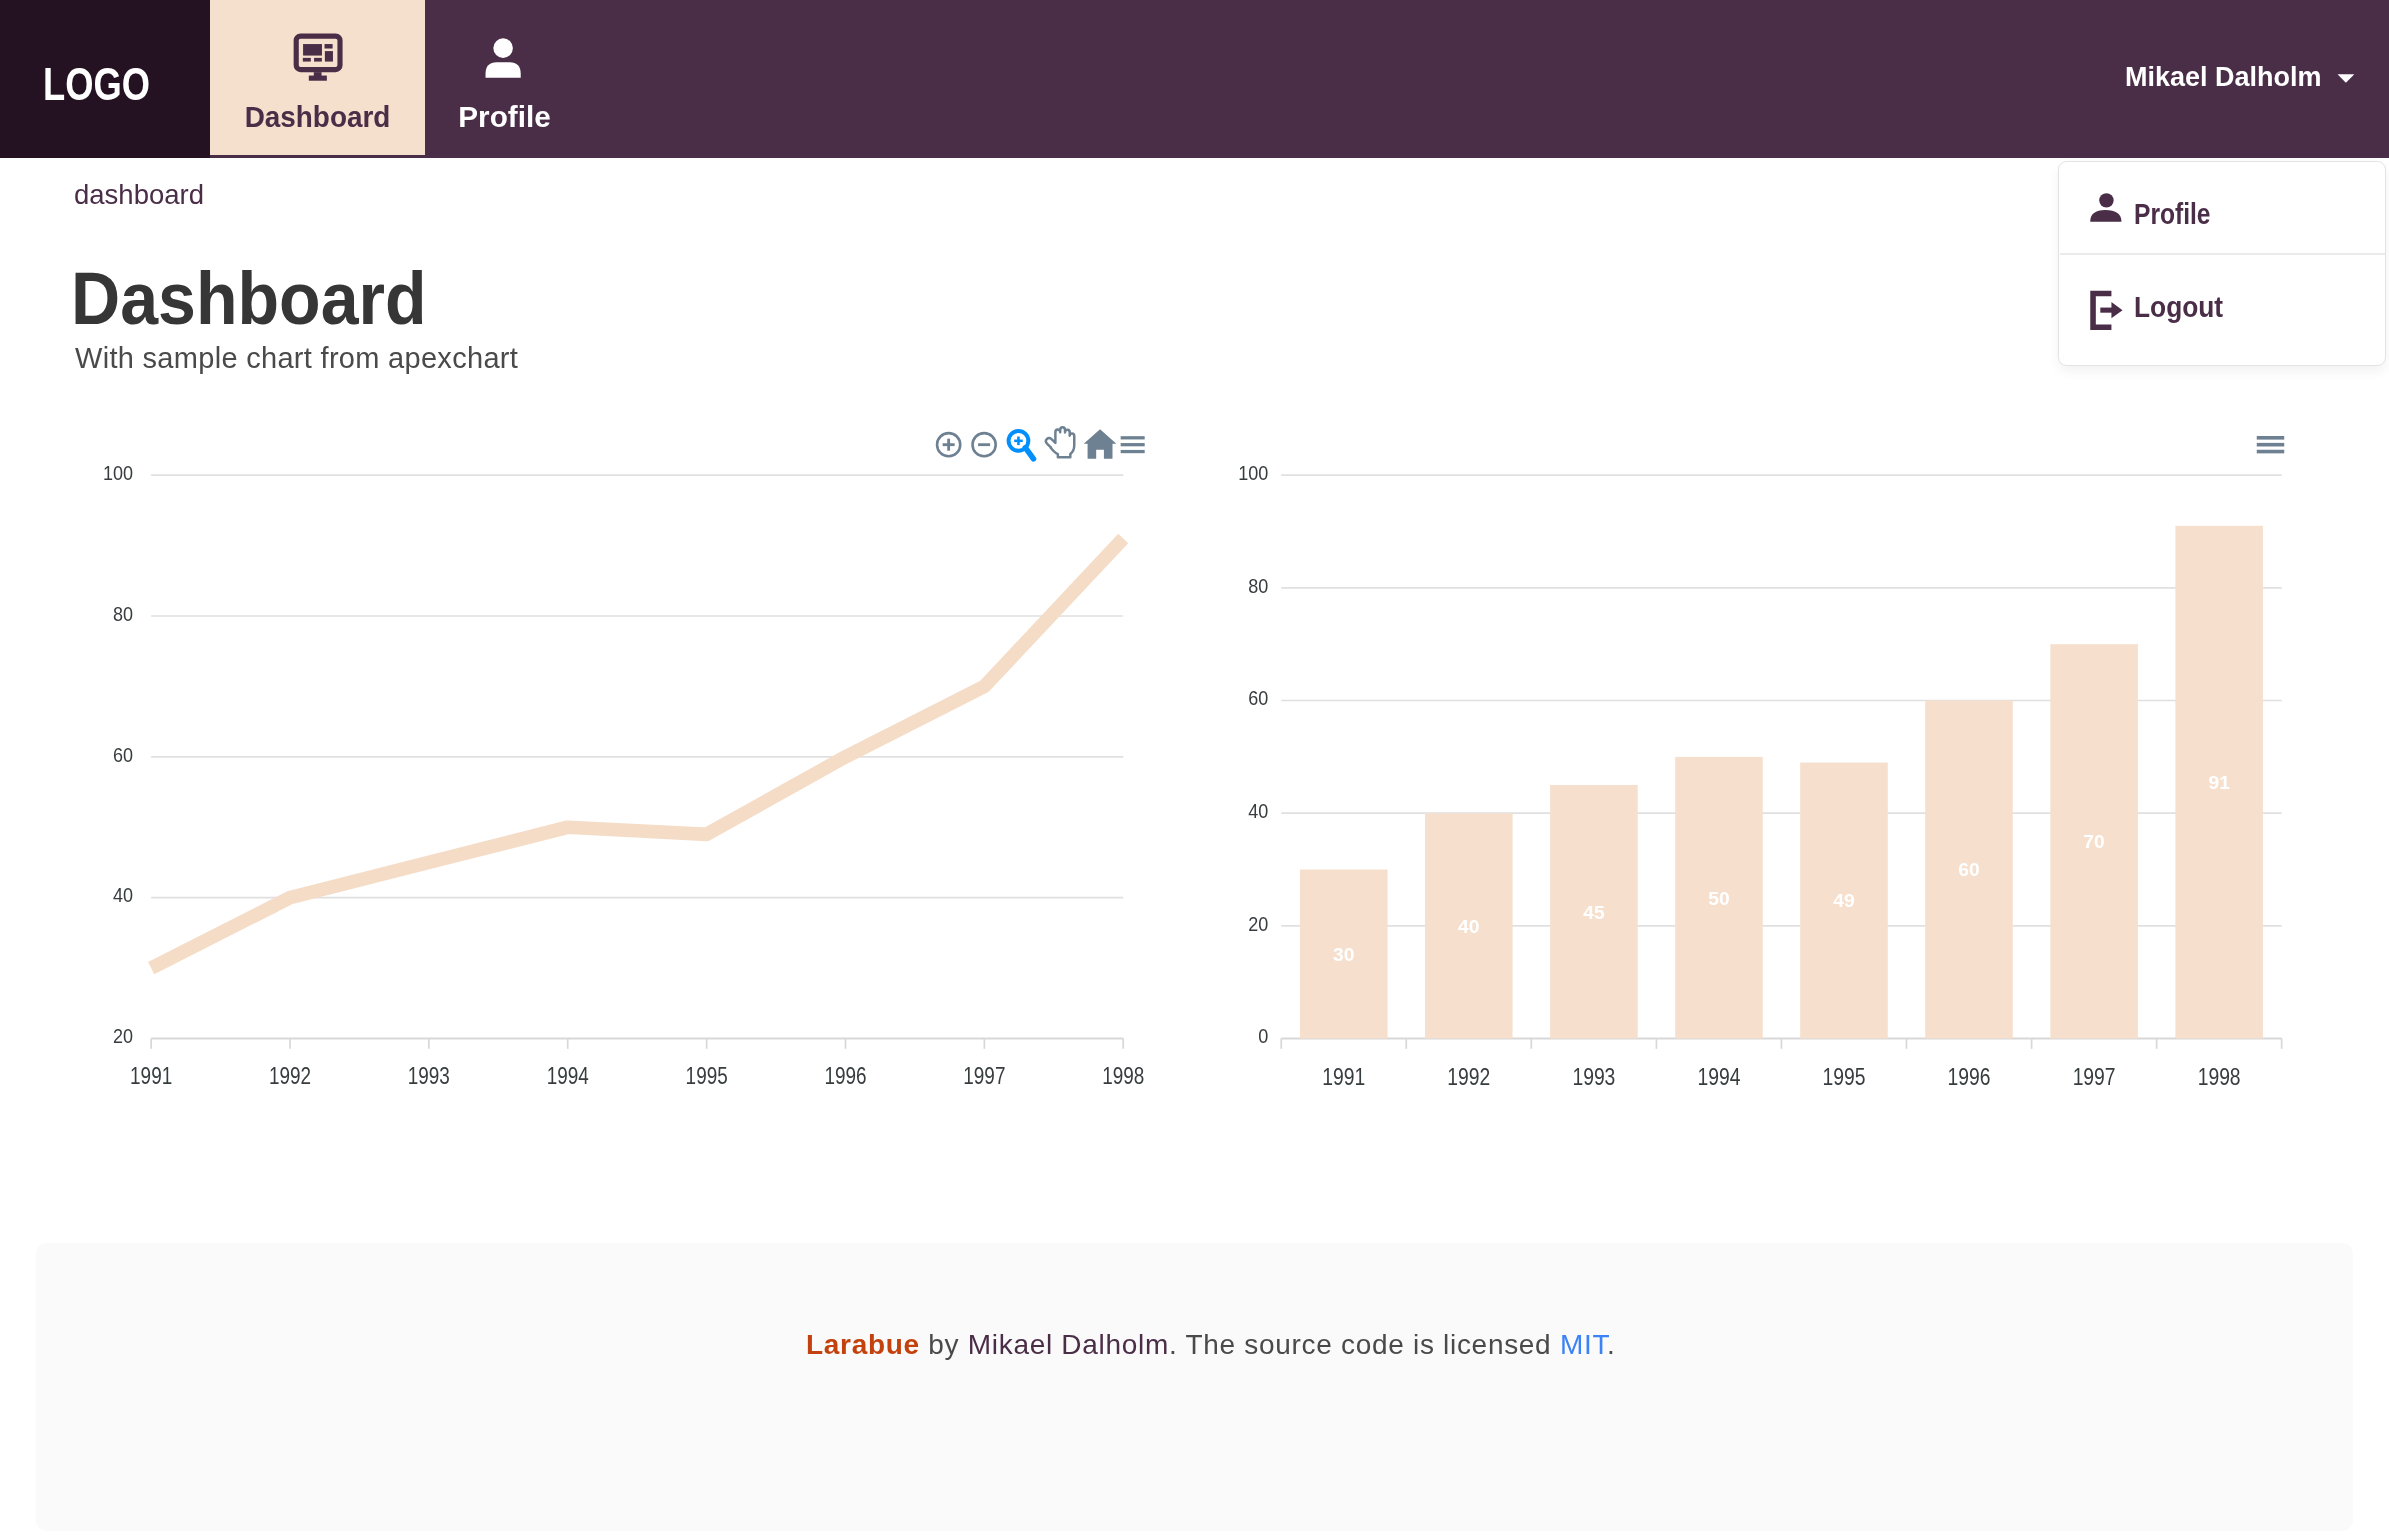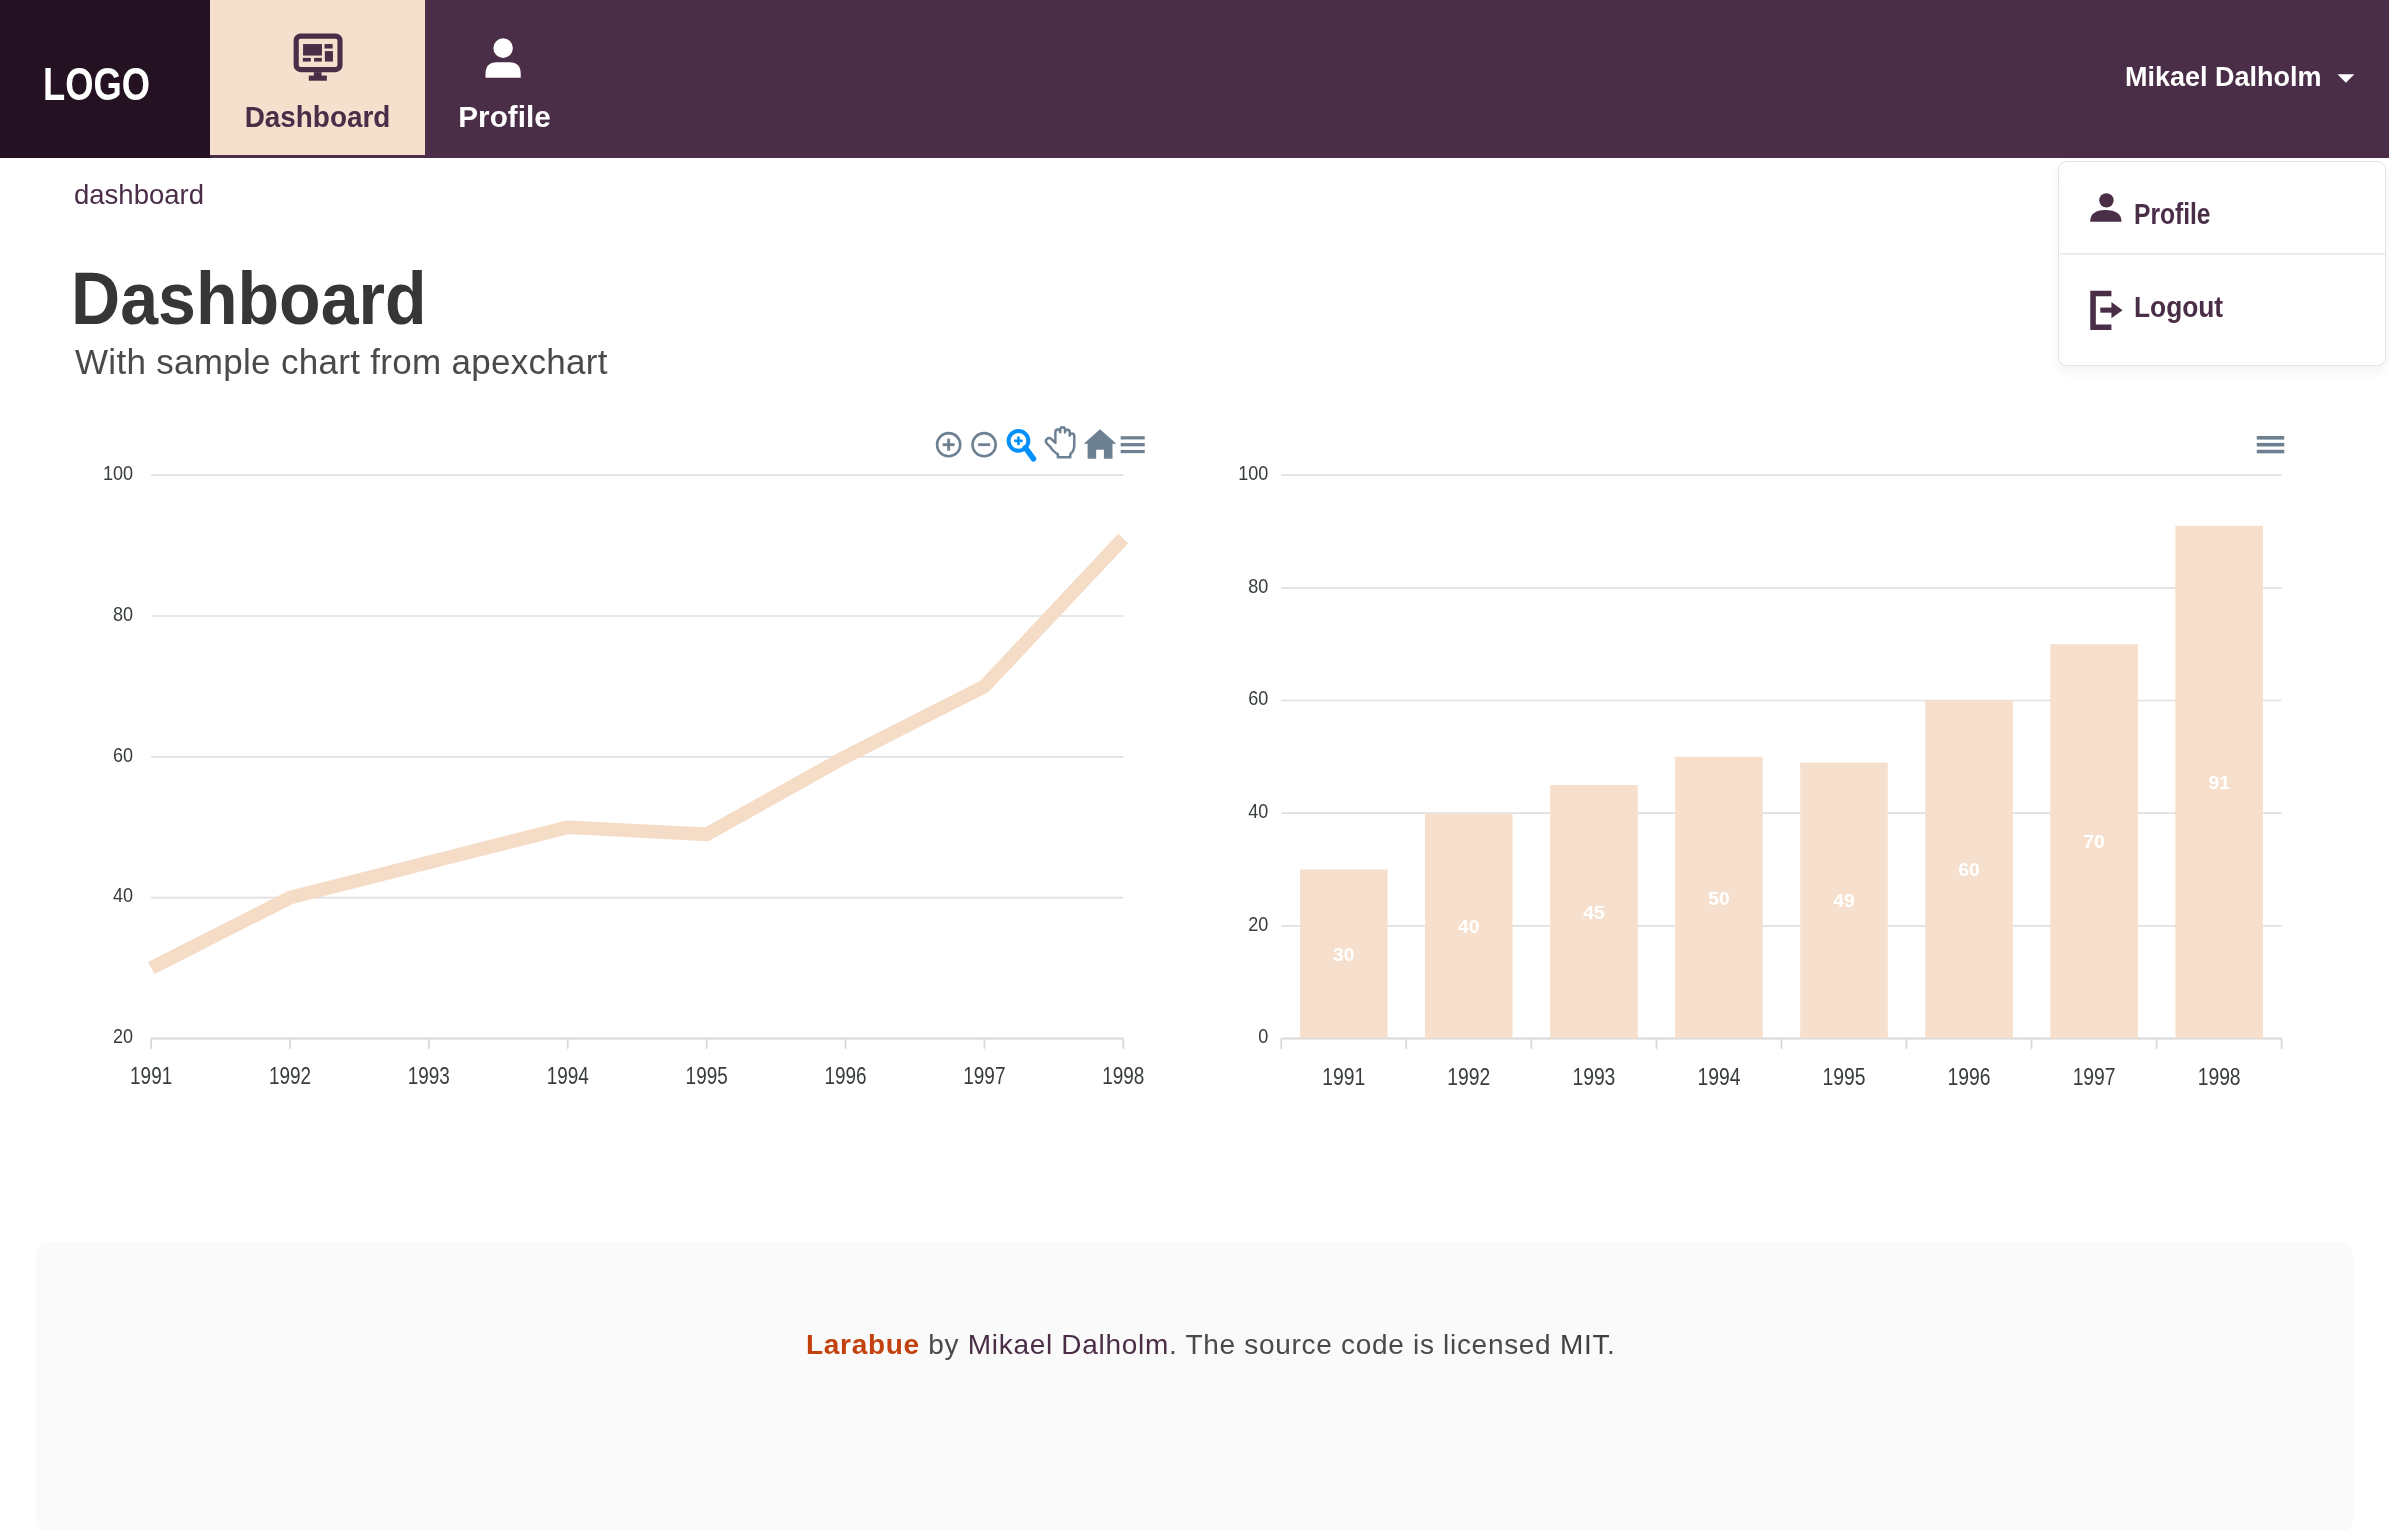--- a/index.html
+++ b/index.html
@@ -130,15 +130,15 @@
   </svg>
 <div class="abs" style="left:2134px;top:199px;font-size:30px;color:#4a2d47;line-height:1;white-space:nowrap;font-weight:bold;transform:scaleX(0.82);transform-origin:left top;">Profile</div>
 <svg class="abs" style="left:2061px;top:258px" width="94" height="94" viewBox="2400 300 110 110">
     <path d="M2459,341.5 L2437.5,341.5 L2437.5,381 L2459,381" fill="none" stroke="#4a2d47" stroke-width="6.5" stroke-linejoin="miter"></path>
     <line x1="2446" y1="361" x2="2462" y2="361" stroke="#4a2d47" stroke-width="6"></line>
     <path d="M2459,351.5 L2472,361 L2459,370.5 Z" fill="#4a2d47"></path>
   </svg>
 <div class="abs" style="left:2134px;top:292px;font-size:30px;color:#4a2d47;line-height:1;white-space:nowrap;font-weight:bold;transform:scaleX(0.877);transform-origin:left top;">Logout</div>
 <div class="abs" style="left:74px;top:181px;font-size:27.5px;color:#4a2d47;line-height:1;white-space:nowrap;">dashboard</div>
 <div class="abs" style="left:71px;top:262px;font-size:74px;color:#363636;line-height:1;white-space:nowrap;font-weight:bold;transform:scaleX(0.92);transform-origin:left top;">Dashboard</div>
-<div class="abs" style="left:75px;top:344px;font-size:35px;color:#4a4a4a;line-height:1;white-space:nowrap;letter-spacing:0.3px;">With sample chart from apexchart</div>
+<div class="abs" style="left:75px;top:344px;font-size:29px;color:#4a4a4a;line-height:1;white-space:nowrap;letter-spacing:0.3px;">With sample chart from apexchart</div>
 <div class="abs" style="left:36px;top:1243px;width:2317px;height:288px;background:#fafafa;border-radius:10.3px;"></div>
-<div class="abs" style="left:16.3px;top:1331px;font-size:28px;color:#4a4a4a;line-height:1;white-space:nowrap;letter-spacing:0.7px;width:2389px;text-align:center;"><b style="color:#c2410c">Larabue</b> by <span style="color:#4a2d47">Mikael Dalholm</span>. The source code is licensed <span style="color:#404040">MIT</span>.</div>
+<div class="abs" style="left:16.3px;top:1331px;font-size:28px;color:#4a4a4a;line-height:1;white-space:nowrap;letter-spacing:0.7px;width:2389px;text-align:center;"><b style="color:#c2410c">Larabue</b> by <span style="color:#4a2d47">Mikael Dalholm</span>. The source code is licensed <span style="color:#3b82f6">MIT</span>.</div>
 
 </body></html>

